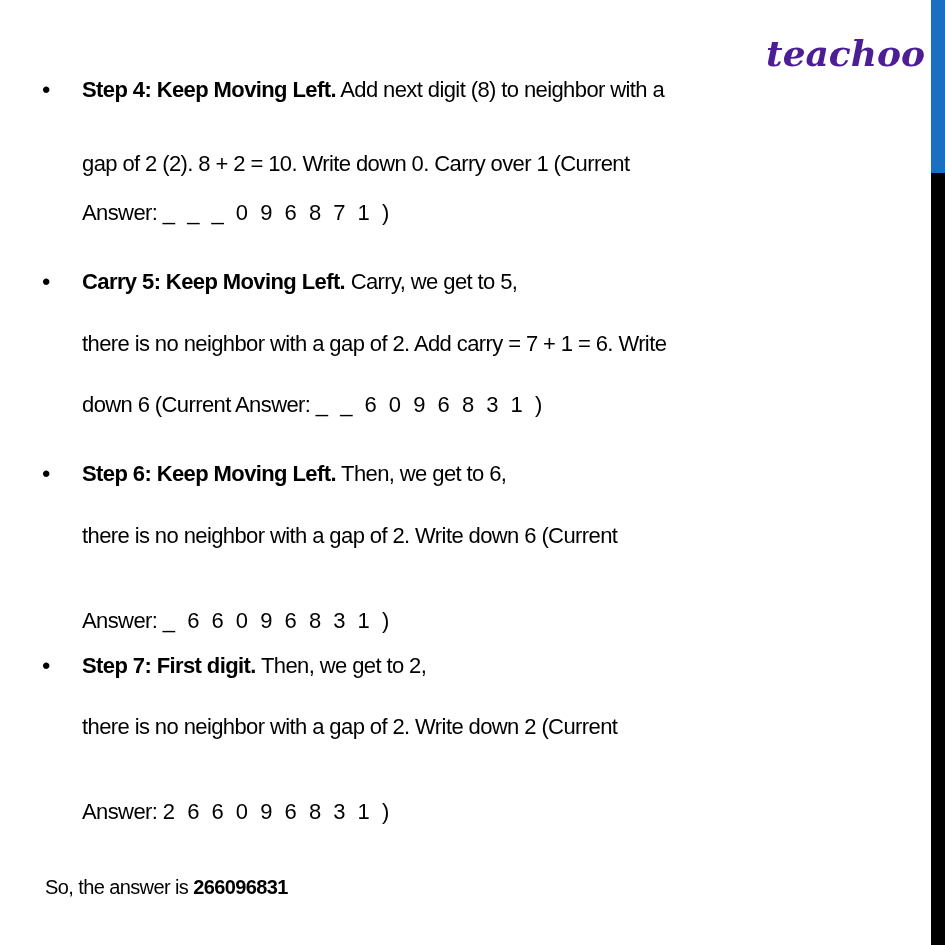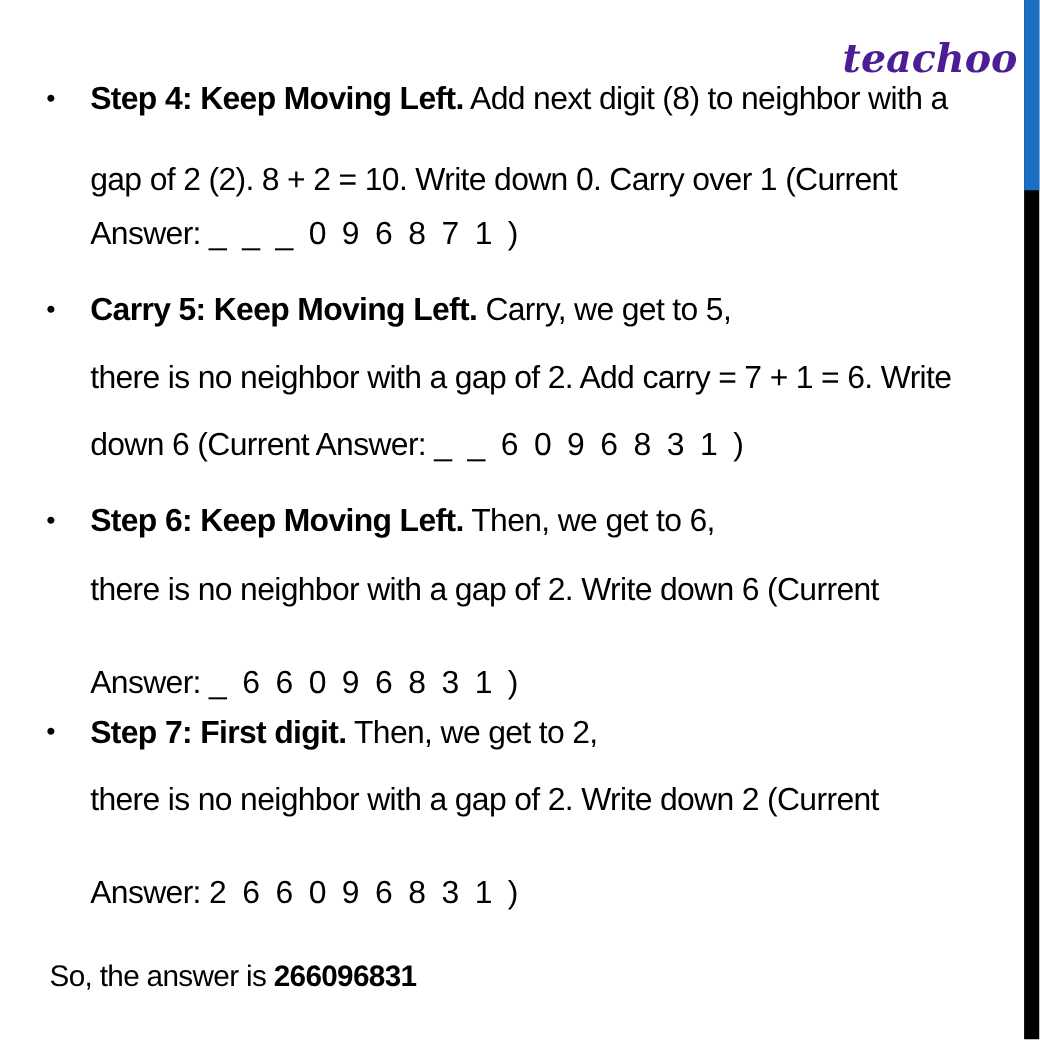--- a/index.html
+++ b/index.html
@@ -11,28 +11,28 @@
     .side-bar { position: absolute; left: 931px; top: 0; width: 14px; height: 945px; background: #000; }
     .side-bar .accent { position: absolute; left: 0; top: 0; width: 14px; height: 173px; background: #1a6fc4; }
     .logo {
       position: absolute; left: 766px; top: 14px;
       font-family: "DejaVu Serif", serif; font-weight: bold; font-style: italic;
       font-size: 36px; letter-spacing: 0px; color: #4c1d95; margin-top: 18px;
     }
     .content { position: absolute; left: 0; top: 0; width: 930px; }
     .step { position: absolute; left: 0; width: 930px; }
     .line {
-      position: absolute; left: 82px; font-size: 29px; white-space: nowrap;
+      position: absolute; left: 82px; font-size: 22px; white-space: nowrap;
       line-height: 32px; letter-spacing: -0.6px; transform-origin: left center;
     }
     .line b { font-weight: bold; }
     .bullet { position: absolute; left: 42px; font-size: 24px; line-height: 32px; }
     .num { letter-spacing: 3px; font-family: "Liberation Sans", sans-serif; }
     .conclusion {
-      position: absolute; left: 45px; top: 871px; font-size: 27px; line-height: 32px;
+      position: absolute; left: 45px; top: 871px; font-size: 20px; line-height: 32px;
       letter-spacing: -0.6px; white-space: nowrap;
     }
   </style>
 </head>
 <body>
 
 <div class="side-bar">
   <div class="accent"></div>
 </div>
 

